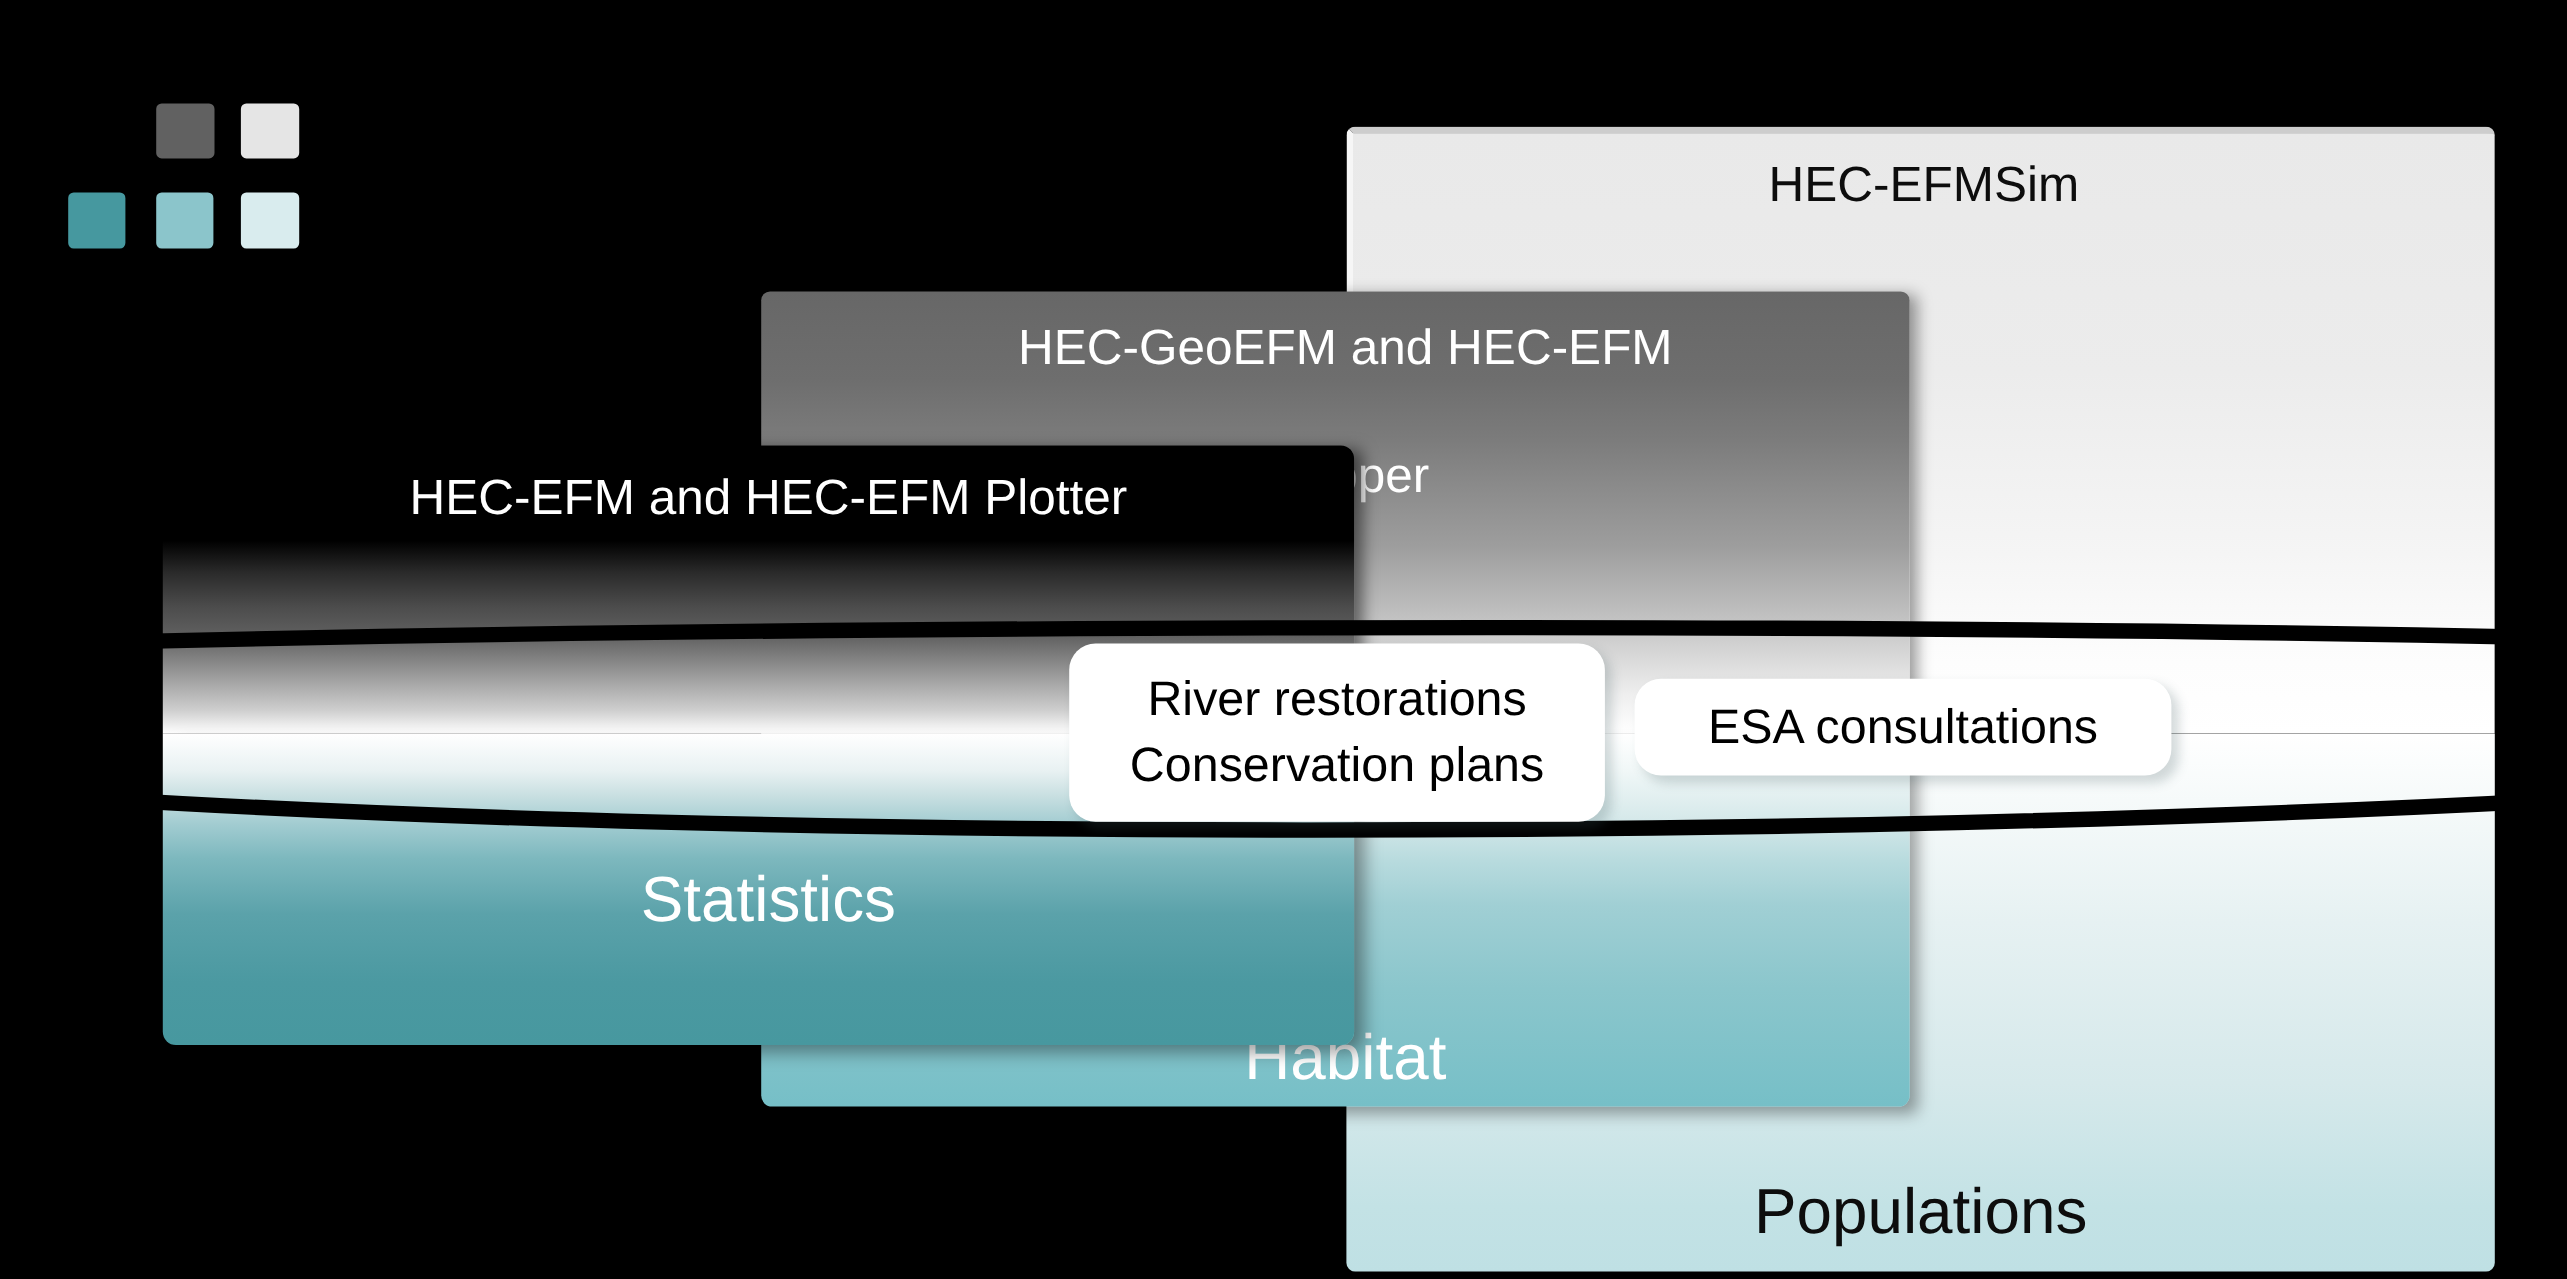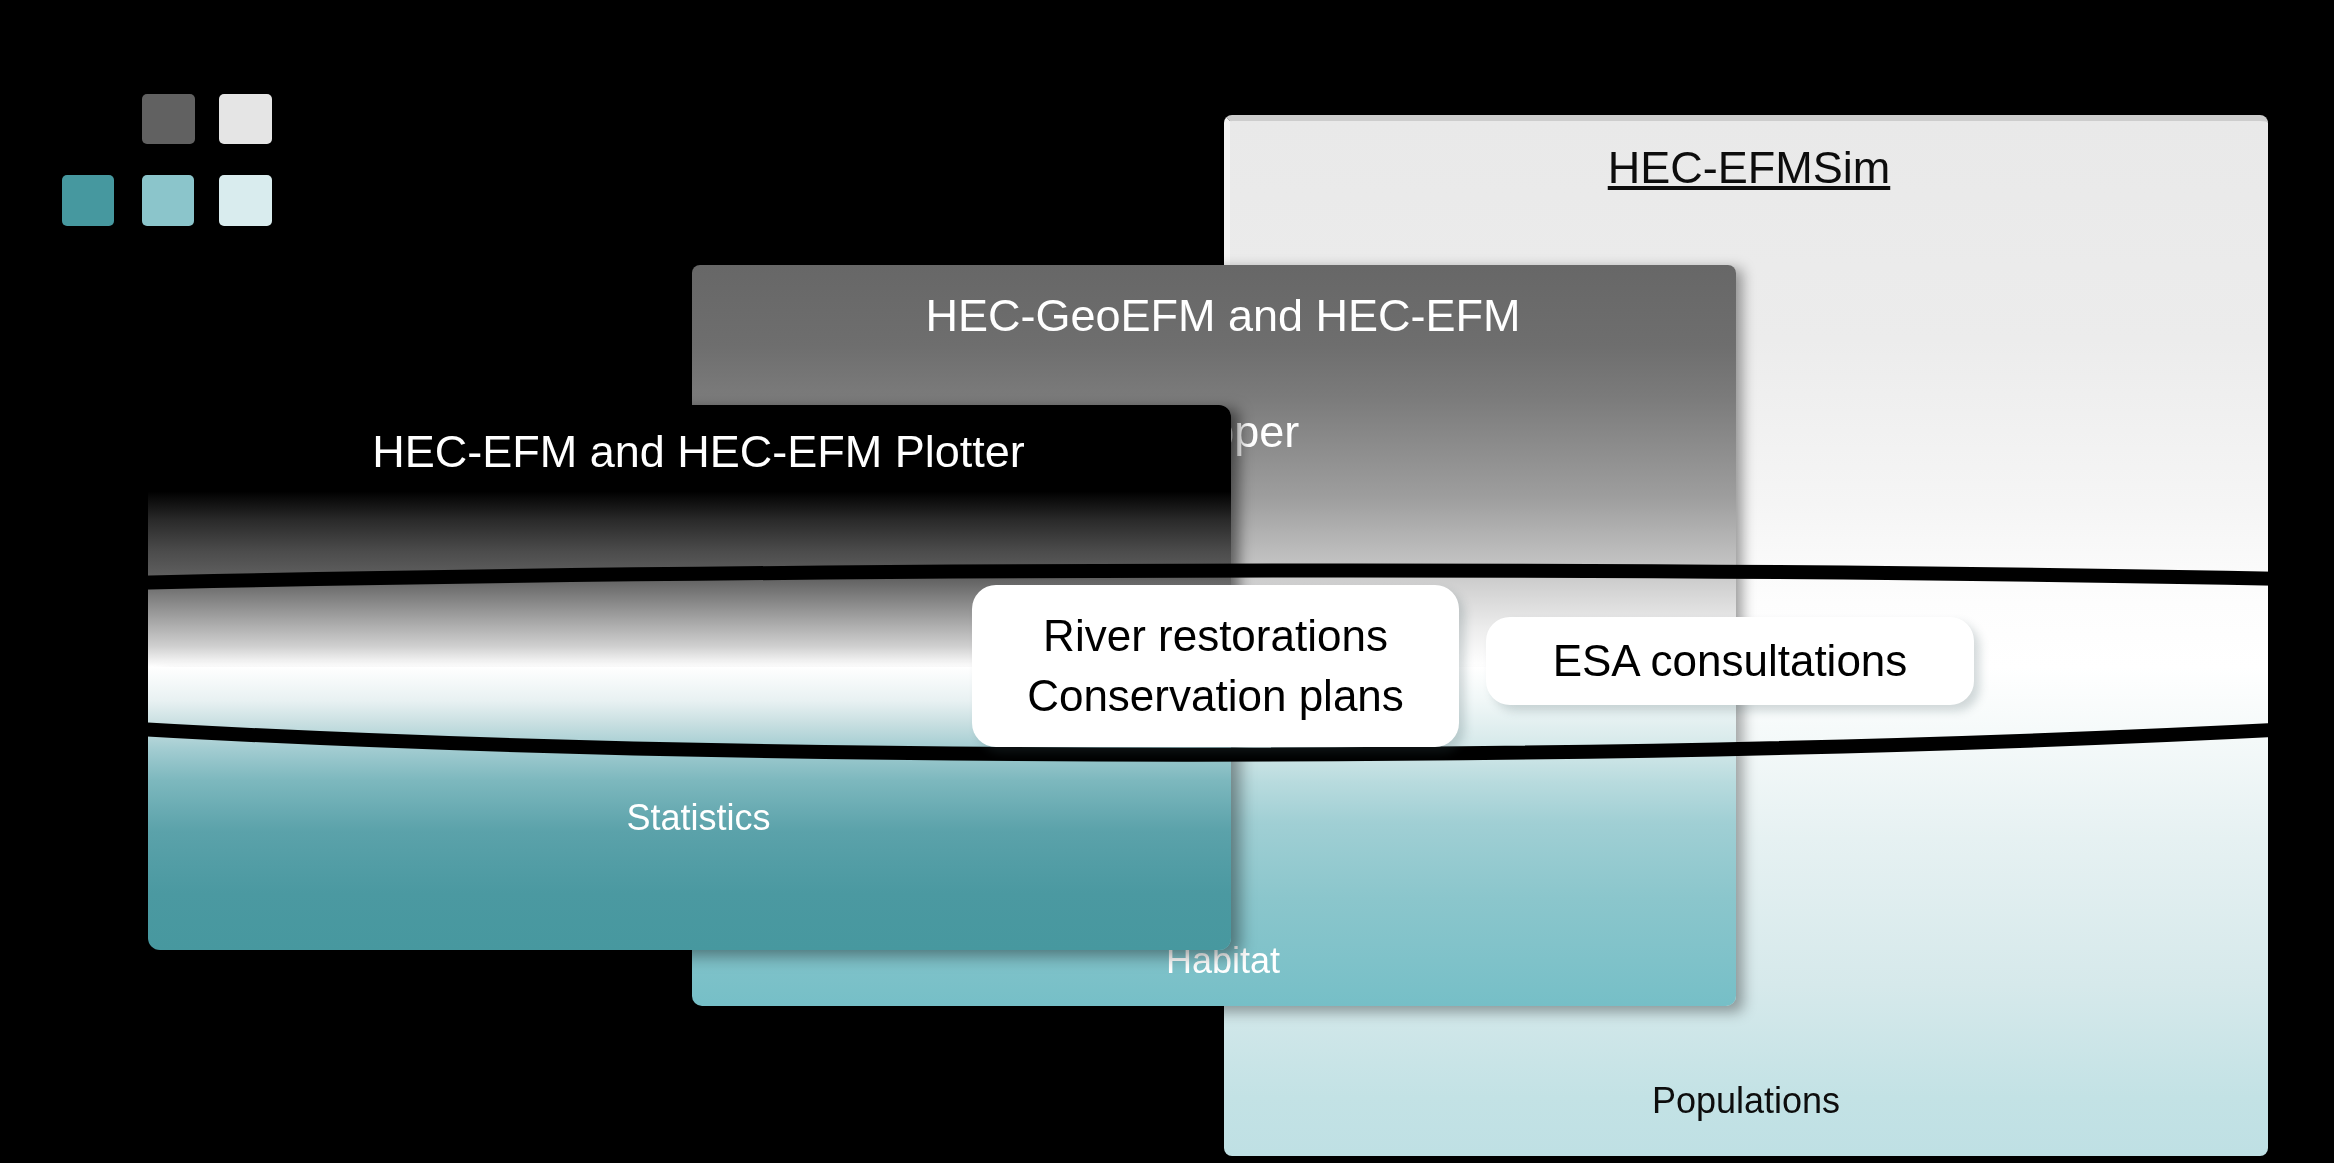--- a/index.html
+++ b/index.html
@@ -49,21 +49,21 @@
   }
   
   .title{
     position:absolute;left:0;right:0;text-align:center;
     transform:translateY(-50%);font-size:45px;line-height:58px;white-space:pre-line;
   }
   .t-dark{color:#0d0d0d;}
   .t-light{color:#ffffff;padding-left:18px;}
   .label{
     position:absolute;left:0;right:0;text-align:center;
-    transform:translateY(-50%);font-size:36px;
+    transform:translateY(-50%);font-size:58px;
   }
   
   #river-svg{position:absolute;left:0;top:0;z-index:40;pointer-events:none;}
   
   .appbox{
     position:absolute;z-index:50;background:#ffffff;border-radius:24px;
     display:flex;flex-direction:column;align-items:center;justify-content:center;
     font-size:44px;line-height:60px;color:#000;text-align:center;
     box-shadow:6px 6px 10px rgba(60,85,90,0.22);
   }
@@ -83,21 +83,21 @@
 
 <div id="stage">
 
   <div class="swatch sw-r1c2" style="background: rgb(97, 97, 97);"></div>
   <div class="swatch sw-r1c3" style="background: rgb(229, 229, 229);"></div>
   <div class="swatch sw-r2c1" style="background: rgb(70, 152, 159);"></div>
   <div class="swatch sw-r2c2" style="background: rgb(139, 197, 203);"></div>
   <div class="swatch sw-r2c3" style="background: rgb(217, 236, 238);"></div>
 
   <div class="box efmsim">
-    <div class="title t-dark" style="top:47px;text-decoration:underline;">HEC-EFMSim</div>
+    <div class="title t-dark" style="top:47px;">HEC-EFMSim</div>
   </div>
   <div class="box populations">
     <div class="label t-dark" style="top:434px;">Populations</div>
   </div>
 
   <div class="box mapper">
     <div class="title t-light" style="top:80px;">
       <span>HEC-GeoEFM and HEC-EFM</span><br>
       <span>Mapper</span>
     </div>

